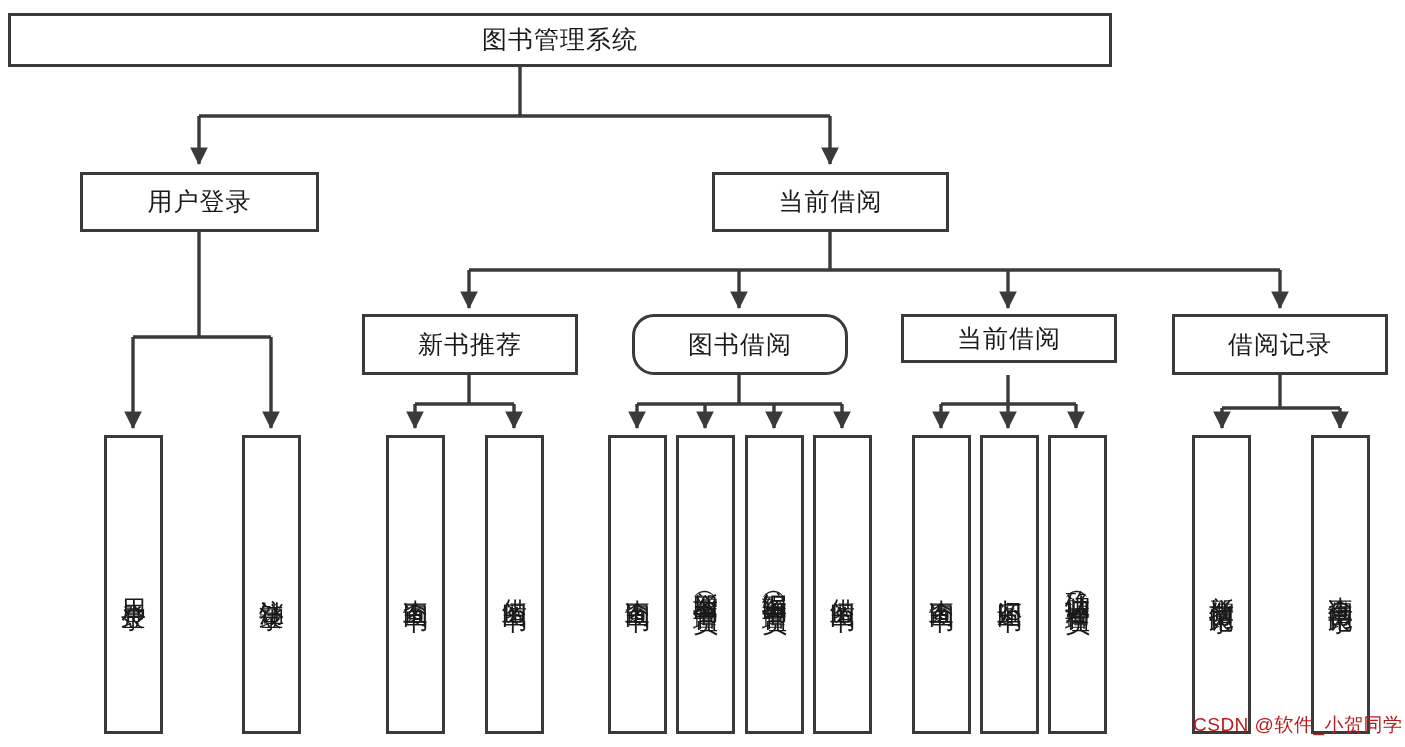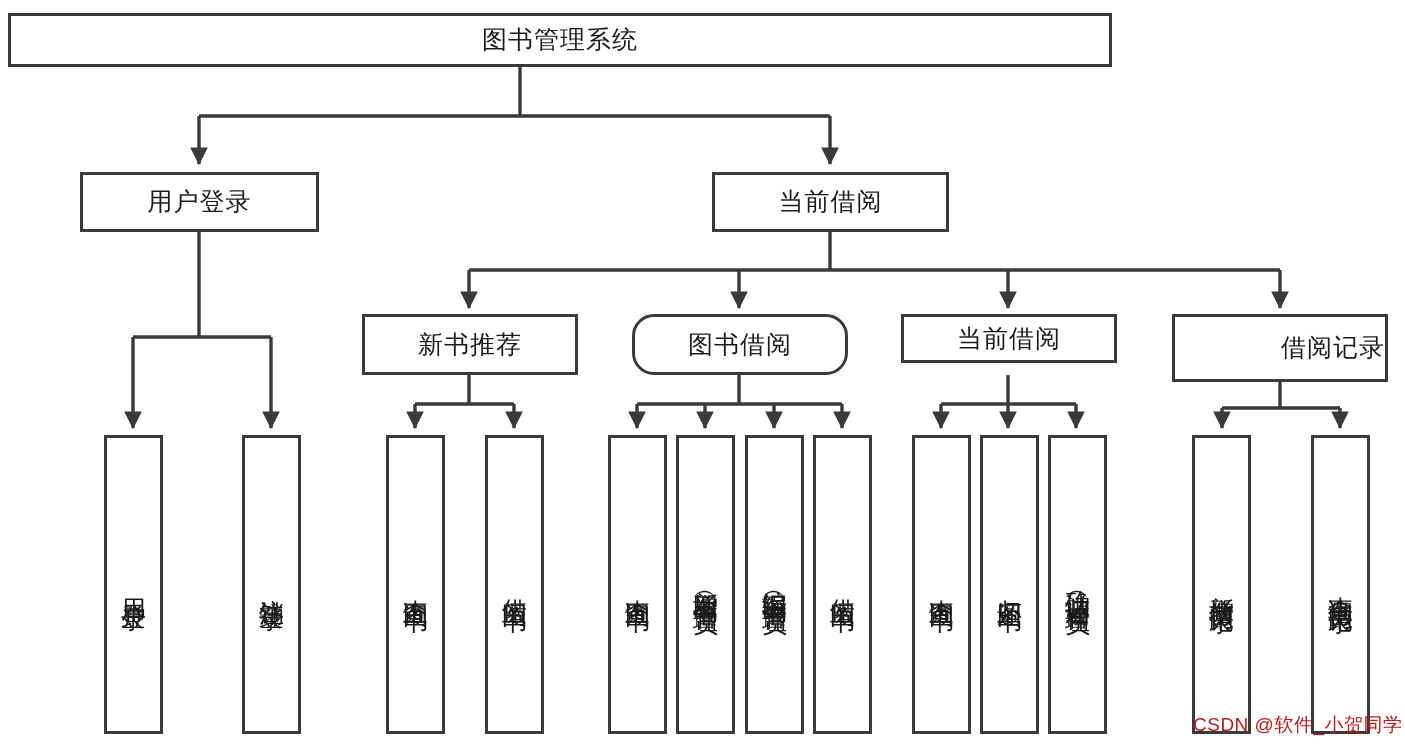--- a/index.html
+++ b/index.html
@@ -135,21 +135,21 @@
   </div>
 
   <div class="node horiz" style="left:632px; top:314px; width:216px; height:61px;border-radius:22px;">
     <span>图书借阅</span>
   </div>
 
   <div class="node horiz" style="left:901px; top:314px; width:216px; height:49px;">
     <span>当前借阅</span>
   </div>
 
-  <div class="node horiz" style="left:1172px; top:314px; width:216px; height:68px;justify-content:flex-end;">
+  <div class="node horiz" style="left:1172px; top:314px; width:216px; height:61px;">
     <span>借阅记录</span>
   </div>
 
   <div class="node vert" style="left:104px; top:435px; width:59px; height:299px;">
     <span class="vtext">用户登录</span>
   </div>
 
   <div class="node vert" style="left:242px; top:435px; width:59px; height:299px;">
     <span class="vtext">注销登录</span>
   </div>

